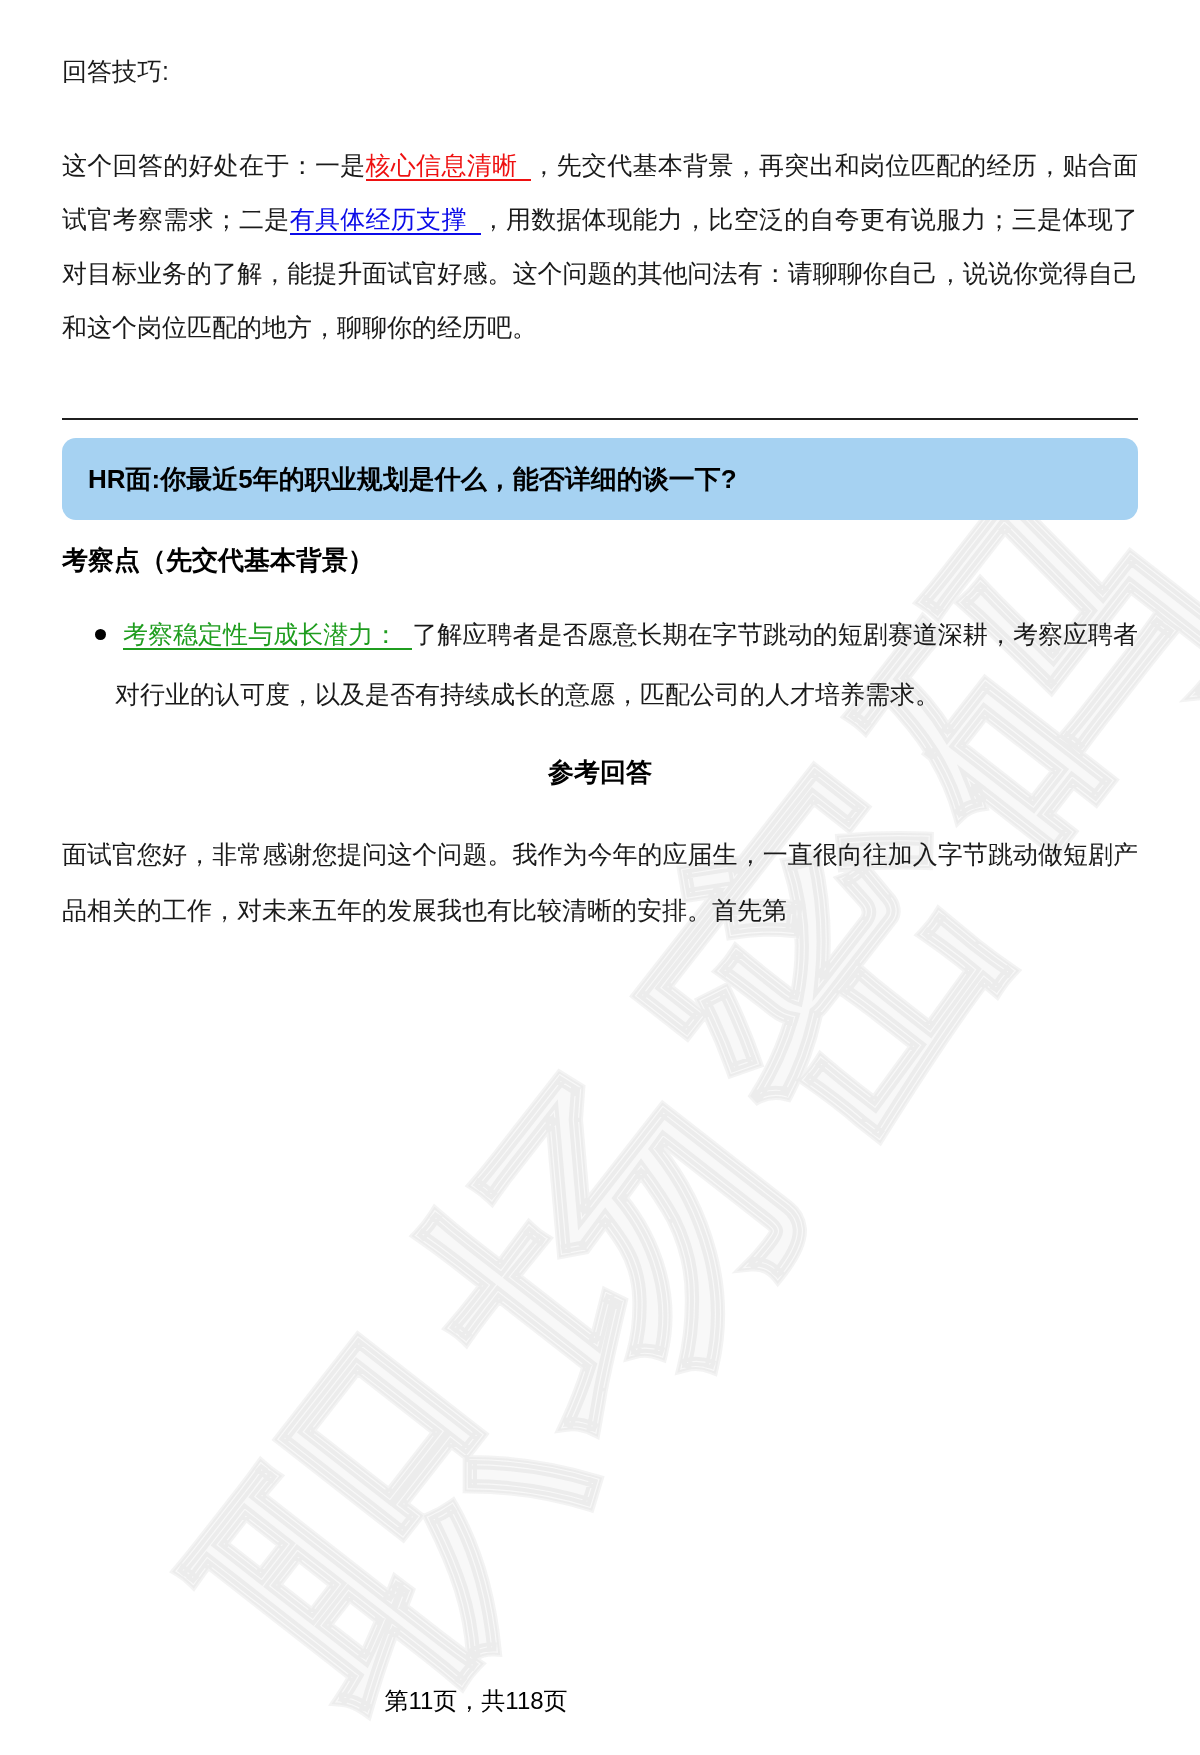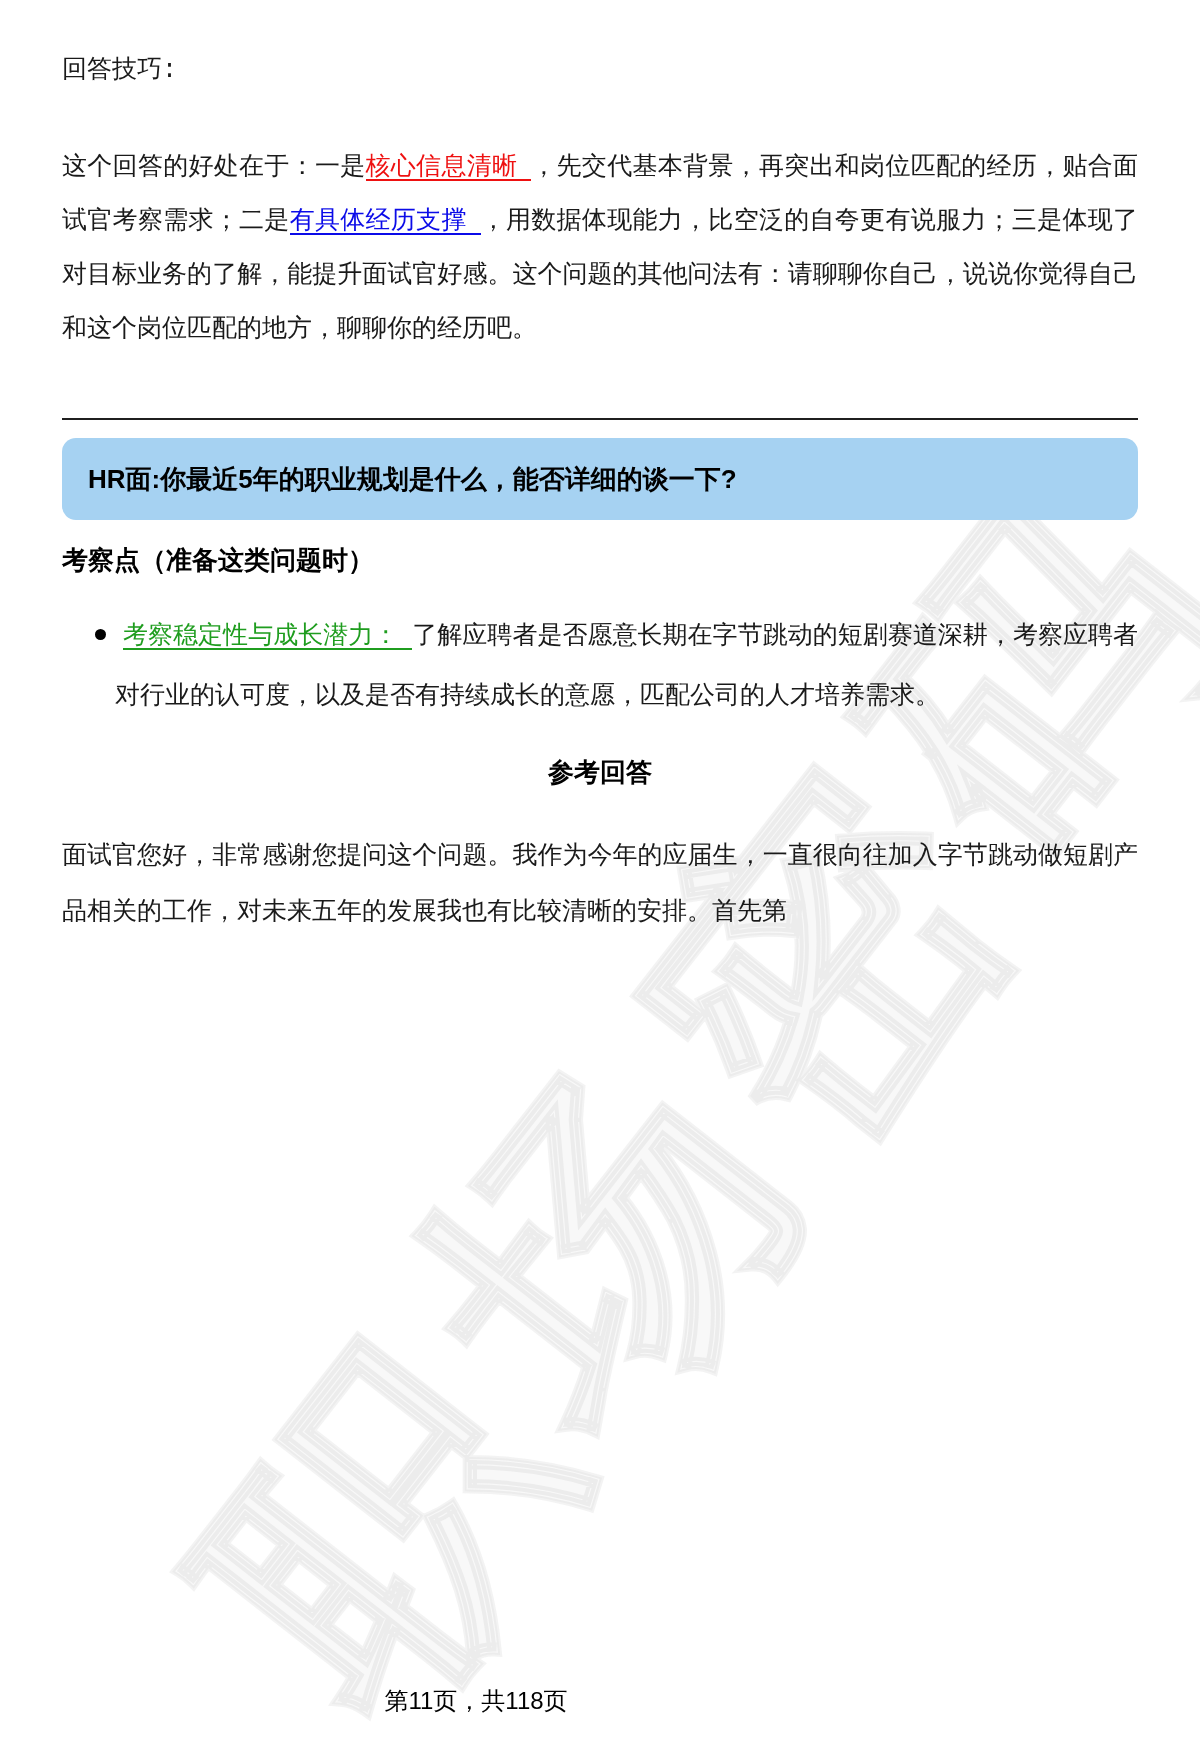--- a/index.html
+++ b/index.html
@@ -33,21 +33,20 @@
   
   .content {
     position: absolute; inset: 0;
     padding: 56px 62px 0 62px;
     z-index: 1;
   }
   .tips-heading {
     font-size: 25px;
     line-height: 30px;
     margin: 0 0 52px 0;
-    font-family: Liberation Mono, monospace;
   }
   .para {
     font-size: 25px;
     line-height: 54px;
     text-align: justify;
     margin: 0;
     word-break: break-all;
   }
   .hl {
     font-weight: normal;
@@ -131,21 +130,21 @@
 
     <p class="para"><span>这个回答的好处在于：一是</span><span class="hl hl-red">核心信息清晰</span><span>，先交代基本背景，再突出和岗位匹配的经历，贴合面试官考察需求；二是</span><span class="hl hl-blue">有具体经历支撑</span><span>，用数据体现能力，比空泛的自夸更有说服力；三是体现了对目标业务的了解，能提升面试官好感。这个问题的其他问法有：请聊聊你自己，说说你觉得自己和这个岗位匹配的地方，聊聊你的经历吧。</span></p>
 
 
     <hr class="divider">
 
     <div class="question-box">
       <span>HR面:你最近5年的职业规划是什么，能否详细的谈一下?</span>
     </div>
 
-    <h2 class="analysis-heading">考察点（准备这类问题时）</h2>
+    <h2 class="analysis-heading">考察点（先交代基本背景）</h2>
 
     <ul class="bullet-list">
       <li>
         <span class="bullet-dot"></span><span class="hl hl-green">考察稳定性与成长潜力：</span><span>了解应聘者是否愿意长期在字节跳动的短剧赛道深耕，考察应聘者对行业的认可度，以及是否有持续成长的意愿，匹配公司的人才培养需求。</span>
       </li>
     </ul>
 
     <h2 class="answer-heading">参考回答</h2>
 
     <p class="answer-para">面试官您好，非常感谢您提问这个问题。我作为今年的应届生，一直很向往加入字节跳动做短剧产品相关的工作，对未来五年的发展我也有比较清晰的安排。首先第</p>

